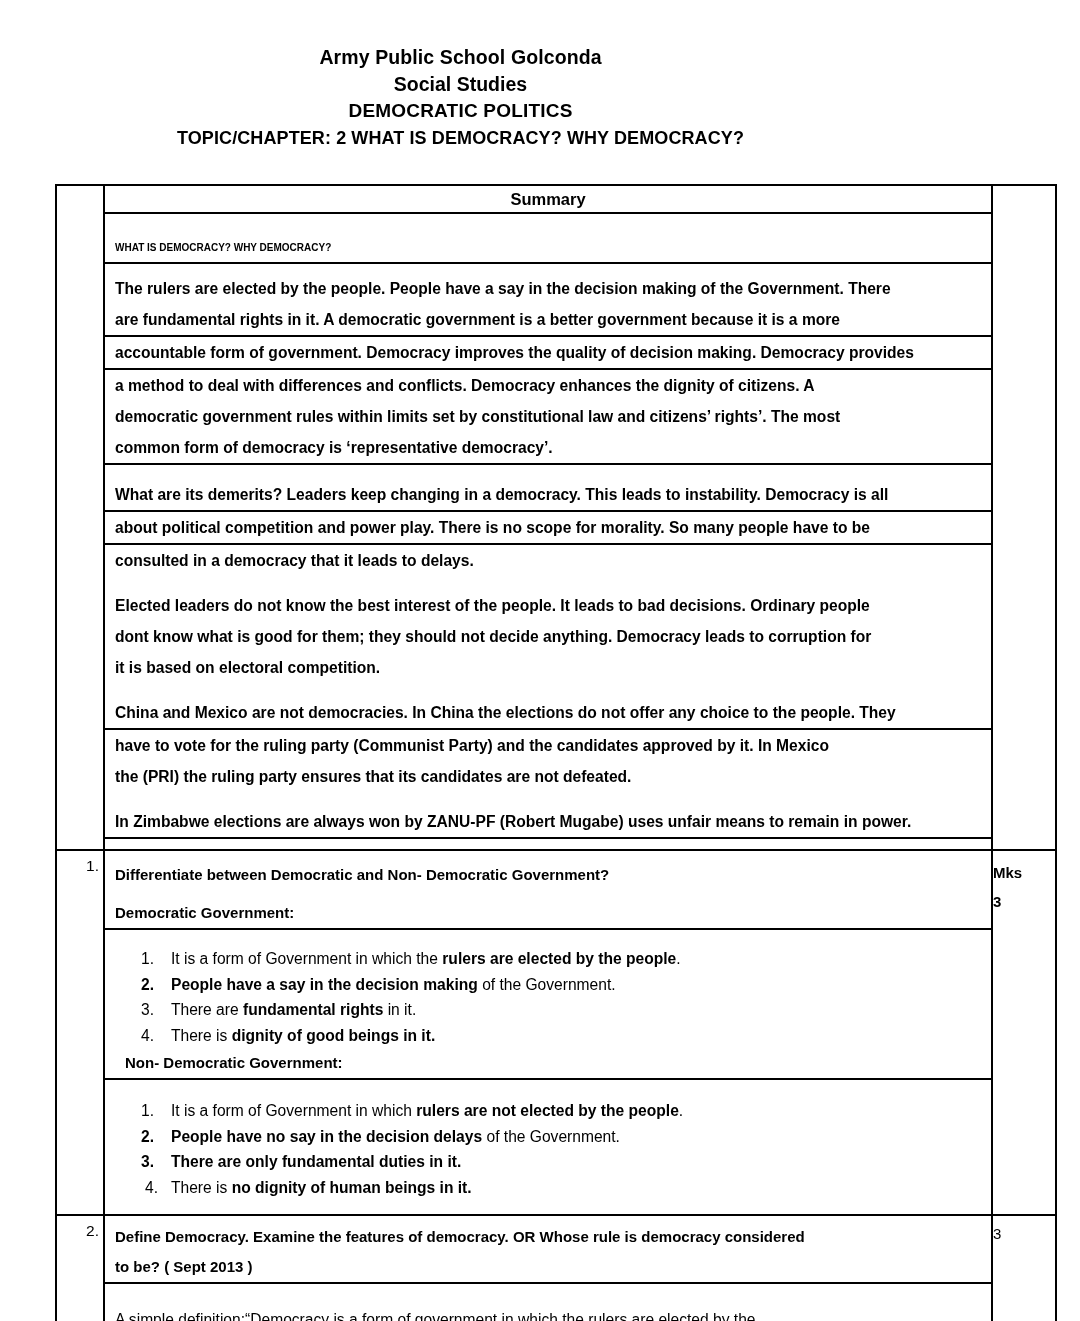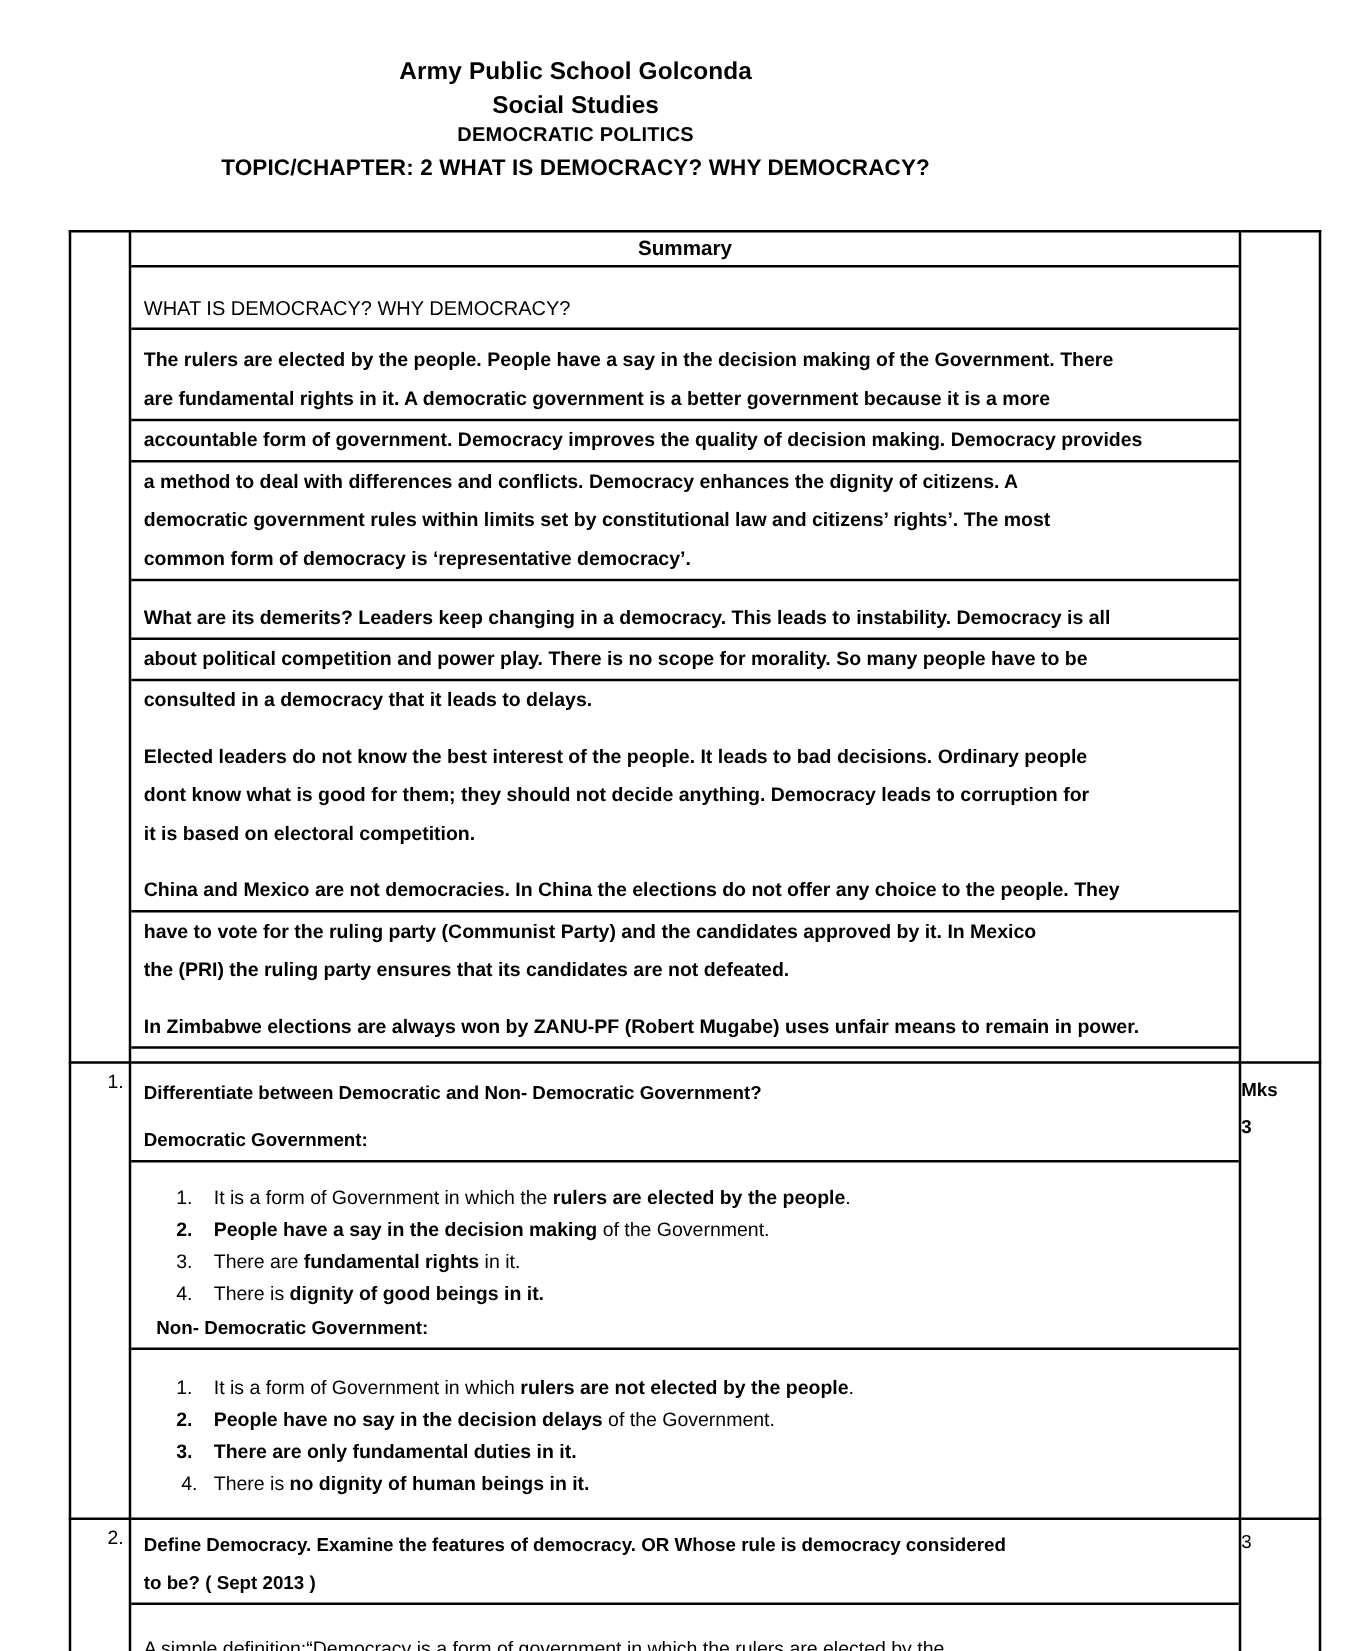--- a/index.html
+++ b/index.html
@@ -27,21 +27,21 @@
     padding-top: 44px;
     text-align: center;
     line-height: 1.38;
   }
   .doc-header .hl {
     font-weight: bold;
     display: block;
   }
   .hl-school   { font-size: 19.5px; letter-spacing: .1px; }
   .hl-subject  { font-size: 19.5px; }
-  .hl-unit     { font-size: 16px; letter-spacing: .2px; }
+  .hl-unit     { font-size: 19px; letter-spacing: .2px; }
   .hl-topic    { font-size: 18px; letter-spacing: .1px; margin-top: 2px; }
 
   
   .qtable {
     position: absolute;
     left: 55px;
     top: 184px;
     width: 1000px;
     border-collapse: collapse;
     table-layout: fixed;
@@ -92,22 +92,22 @@
     line-height: 31px;
     margin: 0;
   }
   .p-reg {
     font-weight: normal;
     font-size: 15.6px;
     line-height: 31px;
     margin: 0;
   }
   .p-small-bold {
-    font-weight: normal;
-    font-size: 16px;
+    font-weight: bold;
+    font-size: 10px;
     line-height: 28px;
     margin: 0;
   }
 
   .spacer-sm { height: 14px; }
   .spacer-xs { height: 9px; }
   .spacer-md { height: 20px; }
 
   
   ol.qlist {

